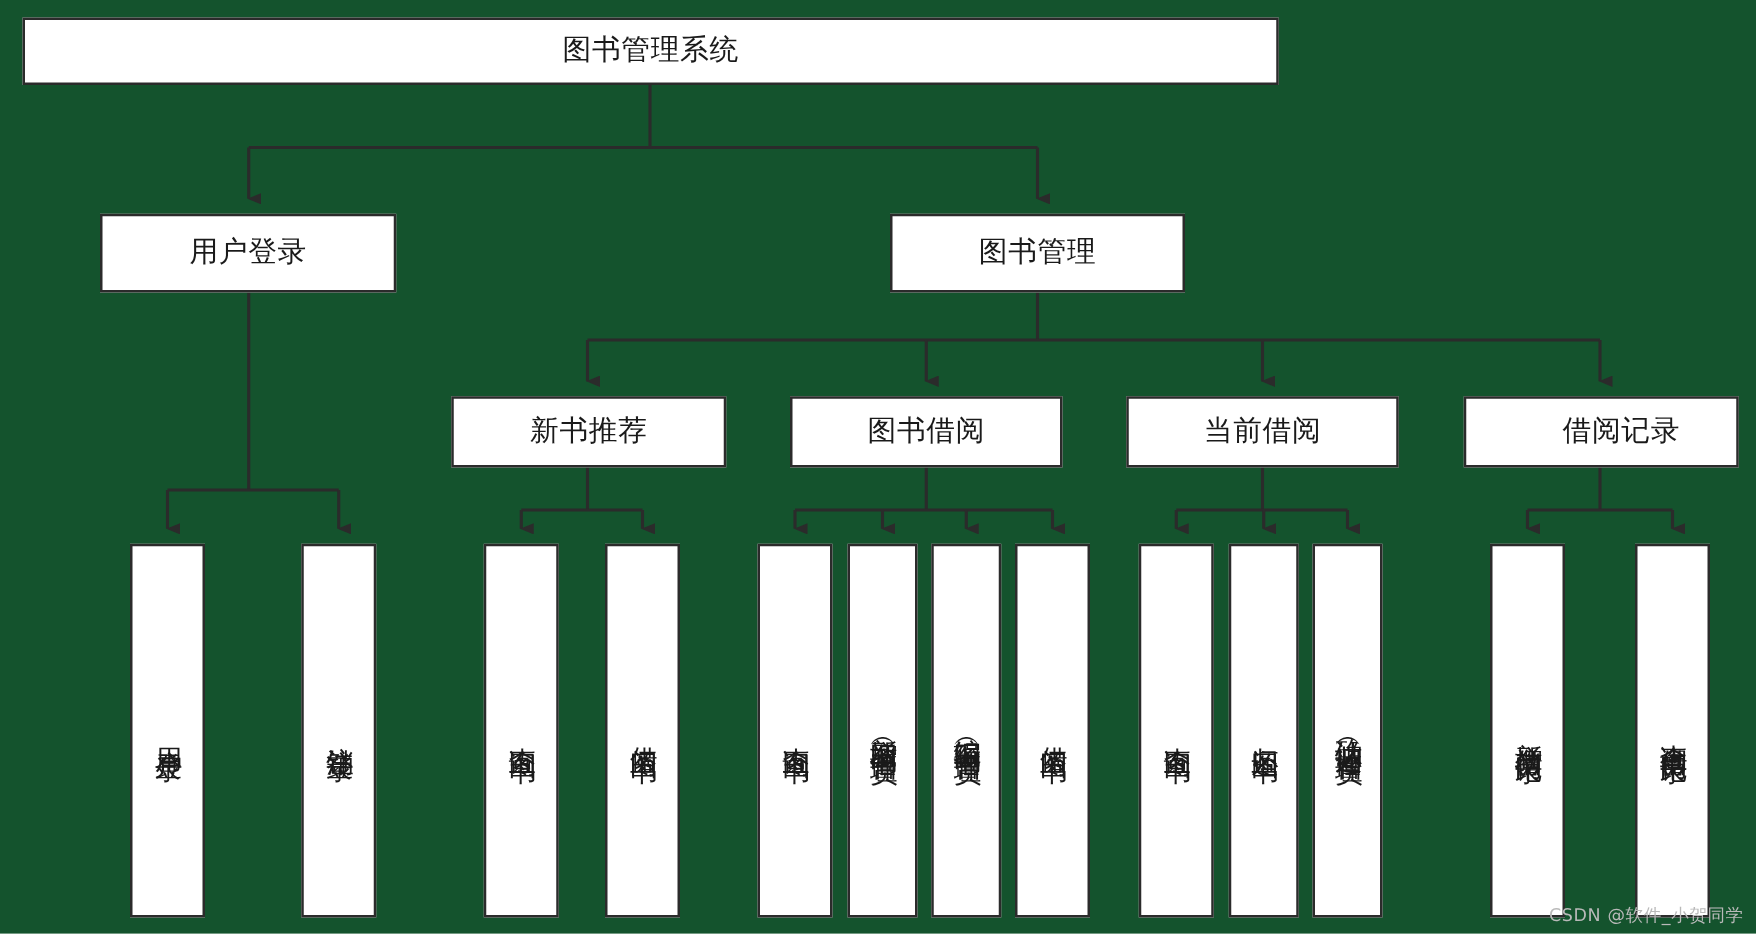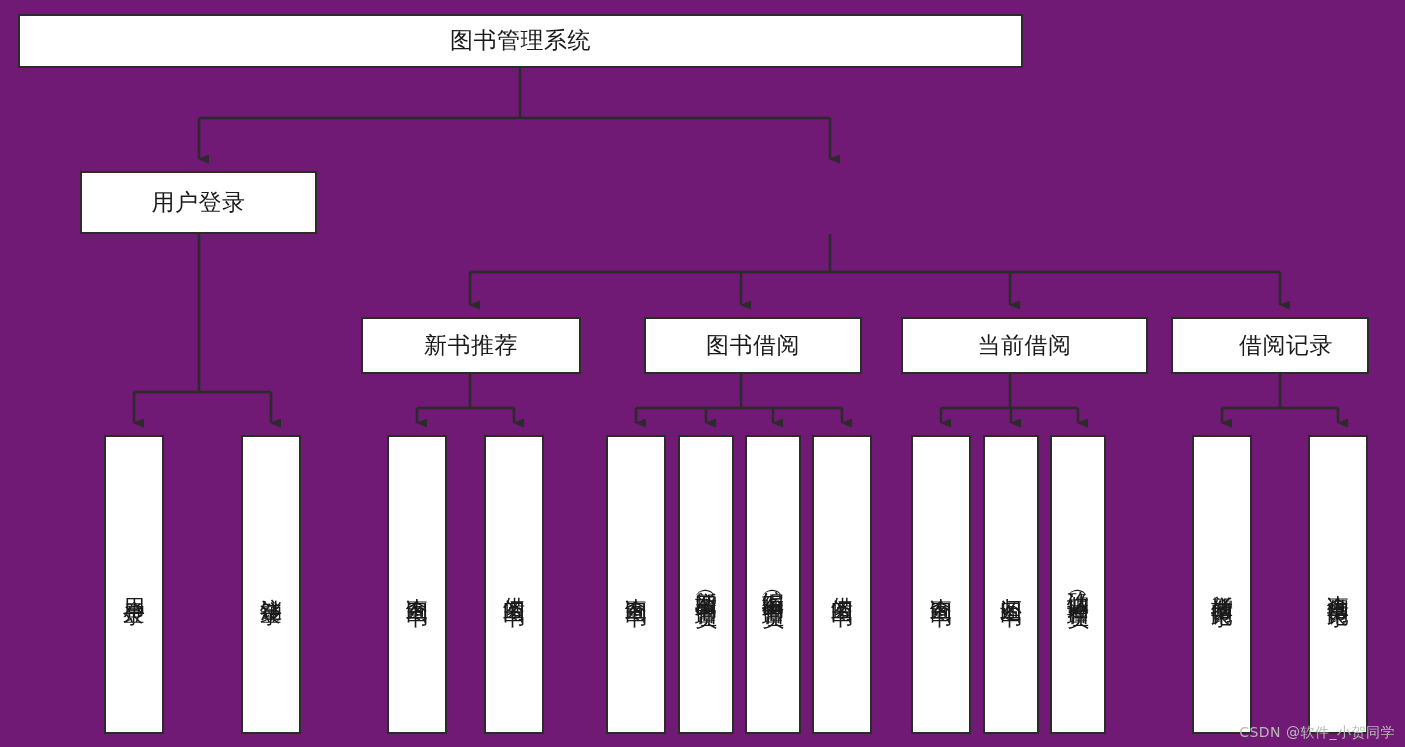--- a/index.html
+++ b/index.html
@@ -8,21 +8,21 @@
     padding: 0;
     background: #ffffff;
   }
   body {
     font-family: "DejaVu Sans", "Liberation Sans", sans-serif;
   }
   #canvas {
     position: relative;
     width: 1405px;
     height: 747px;
-    background: #701a75;
+    background: #14532d;
     overflow: hidden;
   }
   #edges {
     position: absolute;
     left: 0;
     top: 0;
     width: 1405px;
     height: 747px;
     pointer-events: none;
   }
@@ -115,25 +115,26 @@
       <path d="M 1280 374 L 1280 408"></path>
       <path d="M 1222 408 L 1338 408"></path>
       <path d="M 1222 408 L 1222 423" marker-end="url(#arrowhead)"></path>
       <path d="M 1338 408 L 1338 423" marker-end="url(#arrowhead)"></path>
     </g>
   </svg>
 
   <div class="node horiz" id="node-root" style="left: 18px; top: 14px; width: 1005px; height: 54px;">图书管理系统</div>
 
   <div class="node horiz" id="node-l2-0" style="left: 80px; top: 171px; width: 237px; height: 63px;">用户登录</div>
+  <div class="node horiz" id="node-l2-1" style="left: 712px; top: 171px; width: 236px; height: 63px;">图书管理</div>
 
   <div class="node horiz" id="node-l3-0" style="left: 361px; top: 317px; width: 220px; height: 57px;">新书推荐</div>
-  <div class="node horiz" id="node-l3-1" style="left: 632px; top: 317px; width: 218px; height: 57px; margin-left: 12px;">图书借阅</div>
-  <div class="node horiz" id="node-l3-2" style="left: 901px; top: 317px; width: 247px; height: 57px;">当前借阅</div>
-  <div class="node horiz" id="node-l3-3" style="left: 1171px; top: 317px; width: 198px; height: 57px; padding-left: 32px;">借阅记录</div>
+  <div class="node horiz" id="node-l3-1" style="left: 632px; top: 317px; width: 218px; height: 57px;">图书借阅</div>
+  <div class="node horiz" id="node-l3-2" style="left: 901px; top: 317px; width: 218px; height: 57px;">当前借阅</div>
+  <div class="node horiz" id="node-l3-3" style="left: 1171px; top: 317px; width: 220px; height: 57px; padding-left: 32px;">借阅记录</div>
 
   <div class="node vert" id="node-leaf-0" style="left: 104px; top: 435px; width: 60px; height: 299px;">用户登录</div>
   <div class="node vert" id="node-leaf-1" style="left: 241px; top: 435px; width: 60px; height: 299px;">注销登录</div>
   <div class="node vert" id="node-leaf-2" style="left: 387px; top: 435px; width: 60px; height: 299px;">查询图书</div>
   <div class="node vert" id="node-leaf-3" style="left: 484px; top: 435px; width: 60px; height: 299px;">借阅图书</div>
   <div class="node vert" id="node-leaf-4" style="left: 606px; top: 435px; width: 60px; height: 299px;">查询图书</div>
   <div class="node vert" id="node-leaf-5" style="left: 678px; top: 435px; width: 56px; height: 299px;">新增图书（管理员）</div>
   <div class="node vert" id="node-leaf-6" style="left: 745px; top: 435px; width: 56px; height: 299px;">编辑图书（管理员）</div>
   <div class="node vert" id="node-leaf-7" style="left: 812px; top: 435px; width: 60px; height: 299px;">借阅图书</div>
   <div class="node vert" id="node-leaf-8" style="left: 911px; top: 435px; width: 60px; height: 299px;">查询图书</div>

